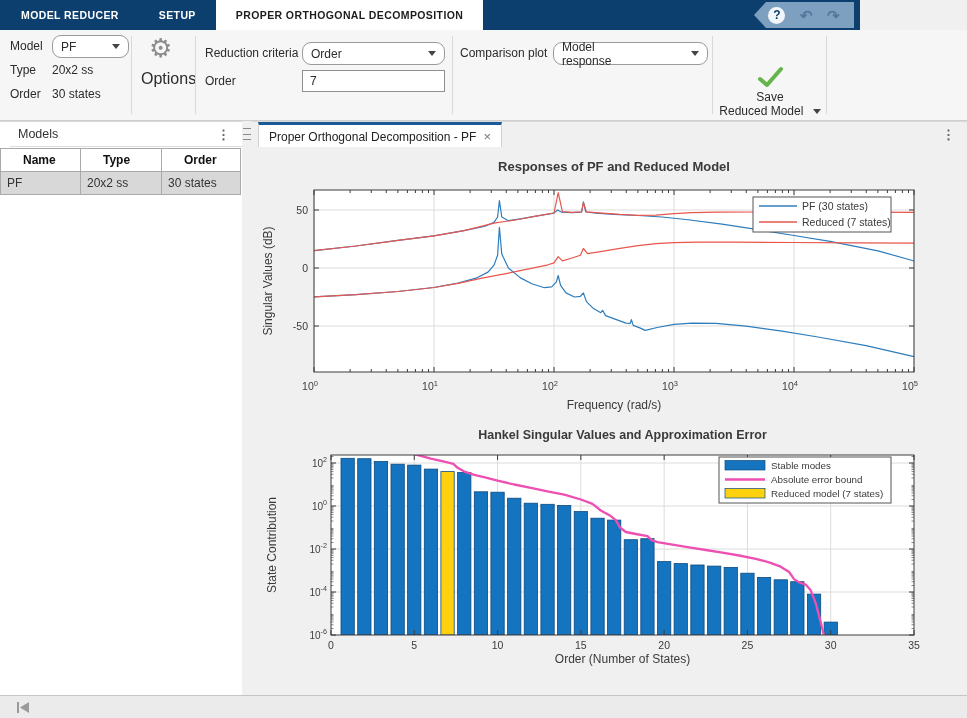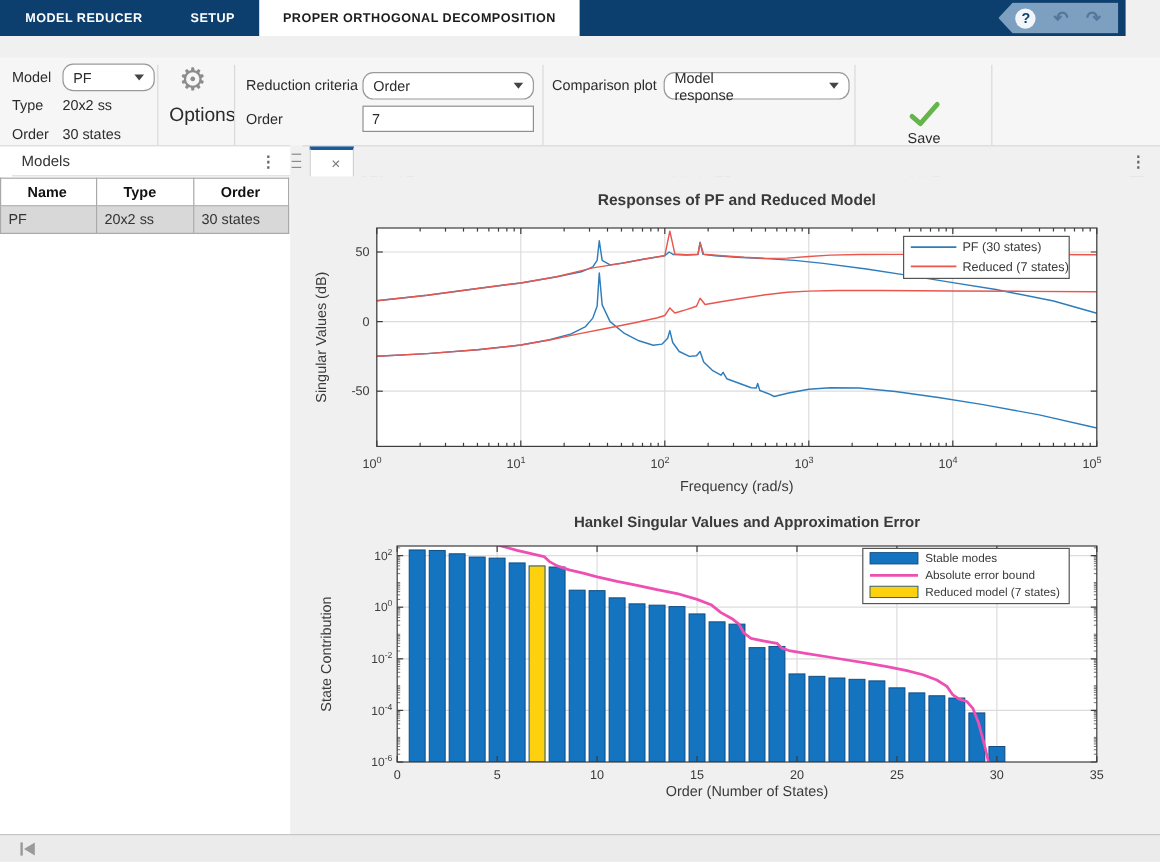--- a/index.html
+++ b/index.html
@@ -1,29 +1,29 @@
 <!DOCTYPE html>
 <html><head>
 <meta charset="utf-8">
 <style>
   * { margin:0; padding:0; box-sizing:border-box; }
   html,body { width:967px; height:718px; overflow:hidden; }
   body { font-family:"Liberation Sans", sans-serif; background:#f0f0f0; position:relative; color:#2b2b2b; }
 
   
-  .tabstrip { position:absolute; left:0; top:0; width:938px; height:30px; background:#0d3f6e; display:flex; align-items:stretch; }
+  .tabstrip { position:absolute; left:0; top:0; width:860px; height:30px; background:#0d3f6e; display:flex; align-items:stretch; }
   .tabstrip .tab { color:#ffffff; font-size:10.5px; font-weight:700; letter-spacing:.4px; display:flex; align-items:center; padding:0 20px; cursor:default; }
   .tabstrip .tab.first { margin-left:1px; }
   .tabstrip .tab.active { background:#ffffff; color:#1c1c1c; }
   .quick-access { position:absolute; right:6px; top:2px; height:26px; width:100px; background:#7d9fc0; display:flex; align-items:center; justify-content:space-evenly; clip-path:polygon(12px 0, 100% 0, 100% 100%, 12px 100%, 0 50%); }
   .qa-help { width:17px; height:17px; border-radius:50%; background:#f2f6fa; color:#0d3f6e; font-size:12px; font-weight:700; display:flex; align-items:center; justify-content:center; }
   .qa-arrow { color:#54779c; font-size:15px; font-weight:700; line-height:1; }
 
   
-  .ribbon { position:absolute; left:0; top:30px; width:967px; height:91px; background:#f6f6f6; border-bottom:1px solid #cfcfcf;margin-top:18px; }
+  .ribbon { position:absolute; left:0; top:30px; width:967px; height:91px; background:#f6f6f6; border-bottom:1px solid #cfcfcf; }
   .sec-divider { position:absolute; top:6px; height:78px; width:1px; background:#d9d9d9; }
   .sec-label { position:absolute; top:98px; font-size:10px; color:#767676; letter-spacing:.5px; text-align:center; }
   .rb-label { position:absolute; font-size:12px; color:#2b2b2b; }
   .rb-value { position:absolute; font-size:12px; color:#2b2b2b; }
   .dropdown { position:absolute; background:#ffffff; border:1px solid #9a9a9a; border-radius:9px; font-size:12px; display:flex; align-items:center; padding:0 8px; height:23px; }
   .dropdown .dd-text { flex:1; }
   .caret { width:0; height:0; border-left:4px solid transparent; border-right:4px solid transparent; border-top:5px solid #444; margin-left:6px; }
   .textbox { position:absolute; background:#ffffff; border:1px solid #8f8f8f; font-size:12px; padding:0 7px; height:22px; font-family:"Liberation Sans", sans-serif; color:#2b2b2b; }
   .gear { position:absolute; font-size:26px; color:#8c8c8c; line-height:1; }
   .opt-label { position:absolute; font-size:16px; color:#2b2b2b; }
@@ -155,20 +155,21 @@
 
   <div class="splitter"></div>
 
   <div class="docbar">
     <div class="hamburger">
         <i></i>
         <i></i>
         <i></i>
       </div>
     <div class="doc-tab">
+      <span>Proper Orthogonal Decomposition - PF</span>
       <span class="doc-close">×</span>
     </div>
     <span class="kebab">⋮</span>
   </div>
 
   <div class="doc-content">
     <svg id="chart-top" class="chart" width="715" height="272">
         <rect x="62" y="40" width="600" height="182" fill="#ffffff"></rect>
         <g>
           <line x1="62" y1="40" x2="62" y2="222" stroke="#dcdcdc" stroke-width="1"></line>

